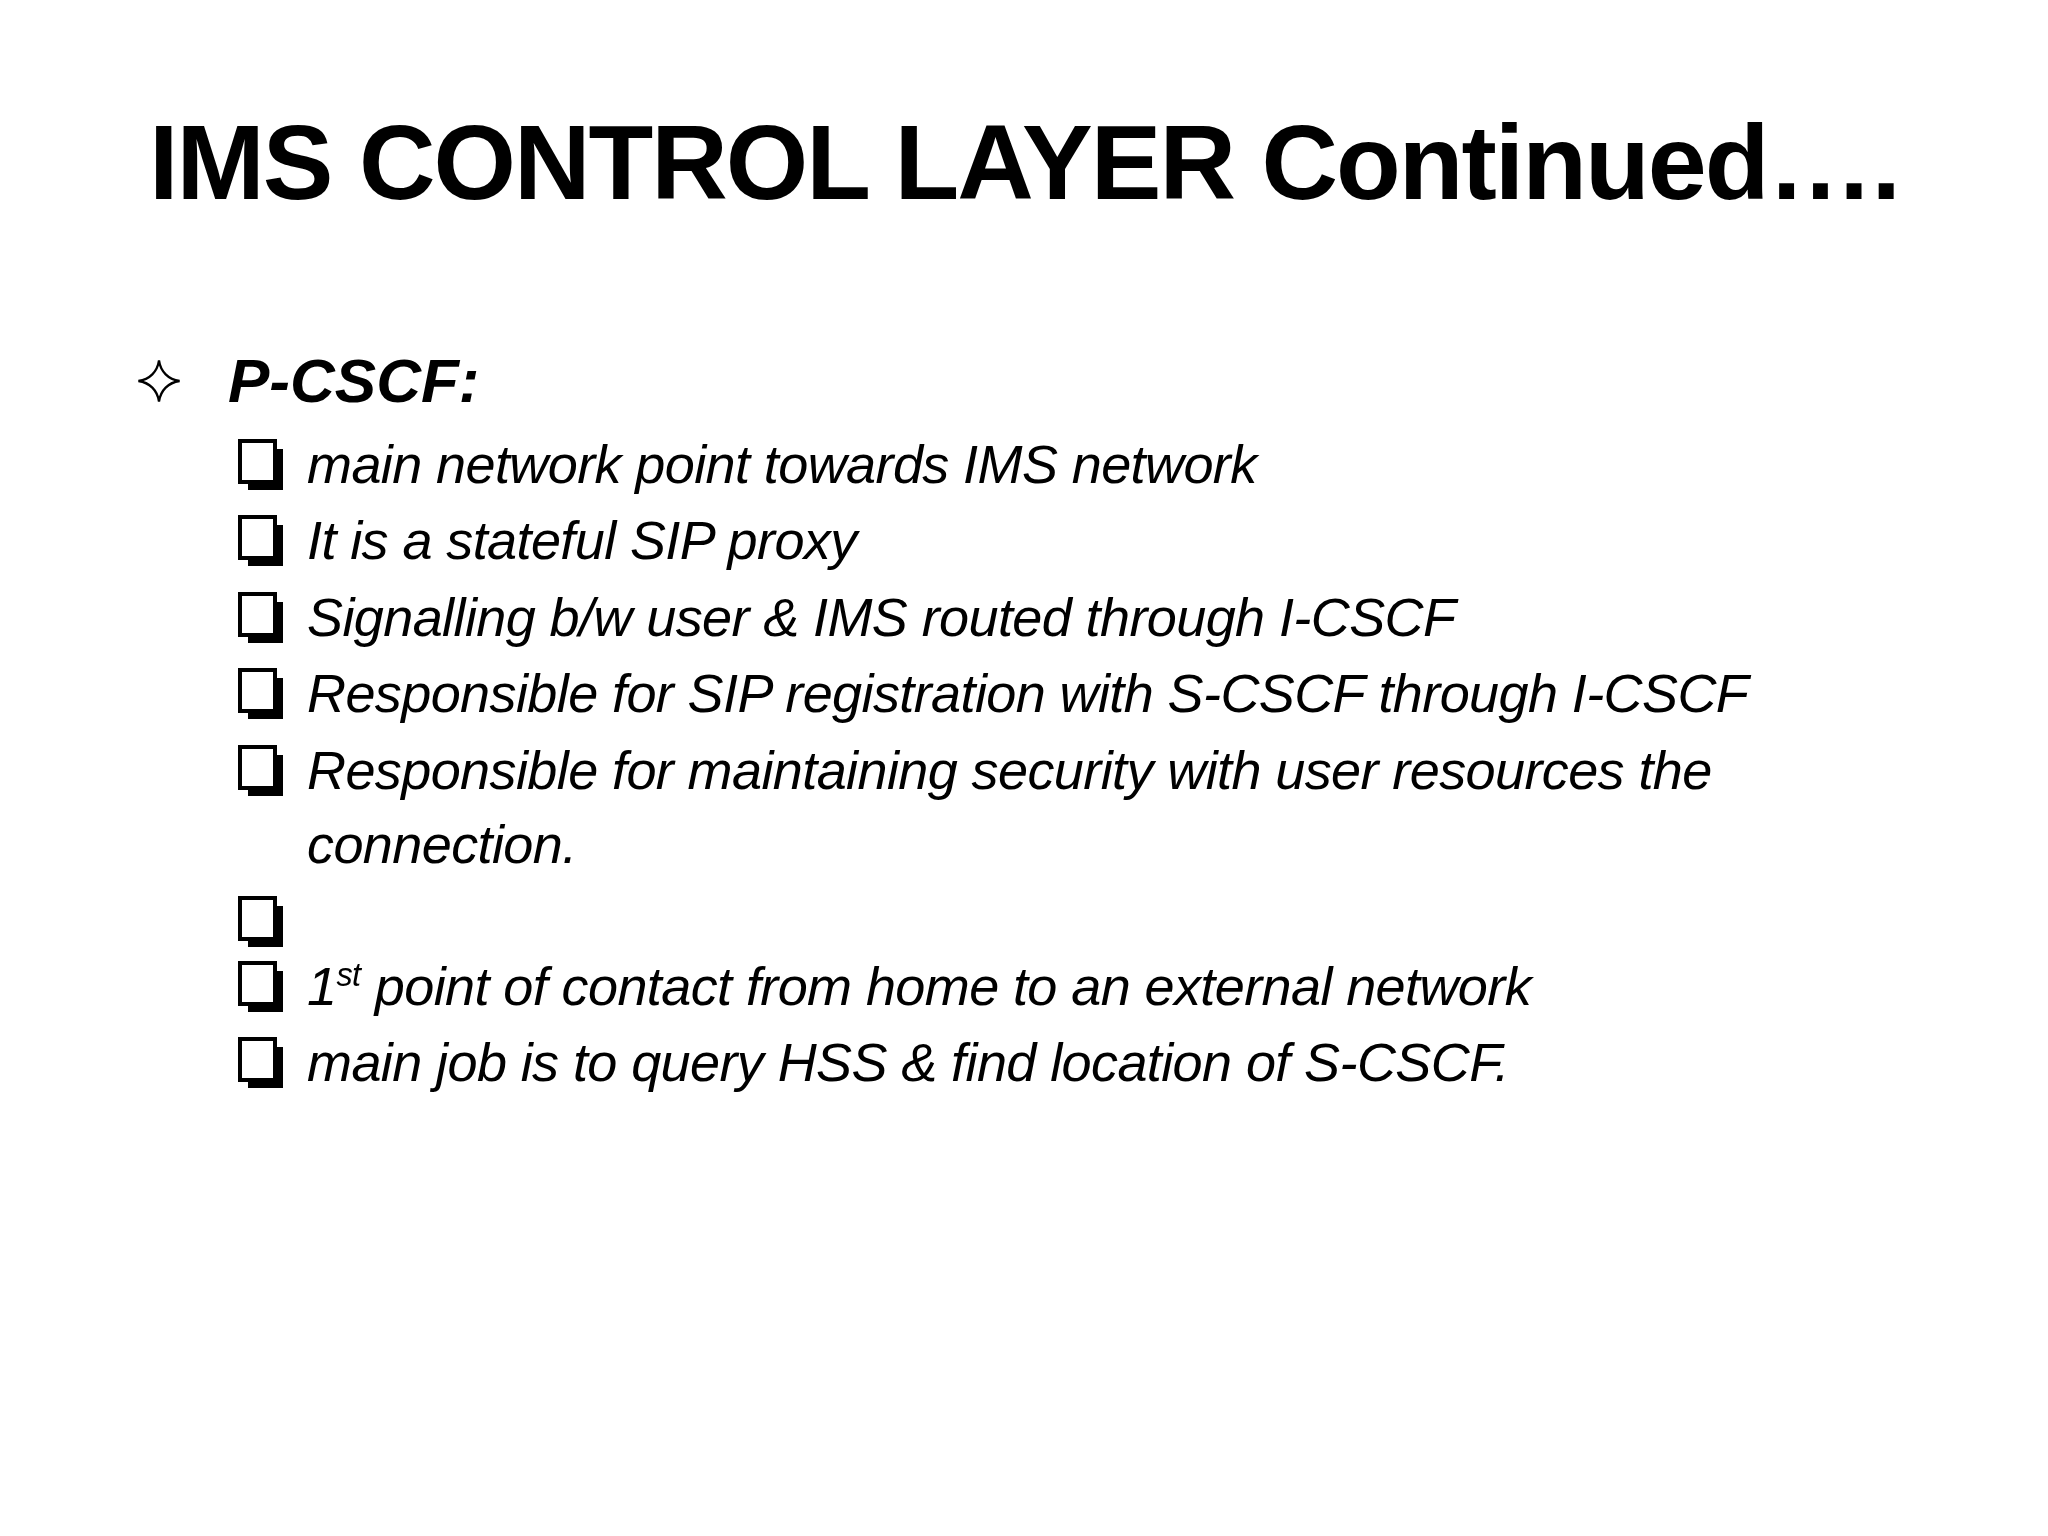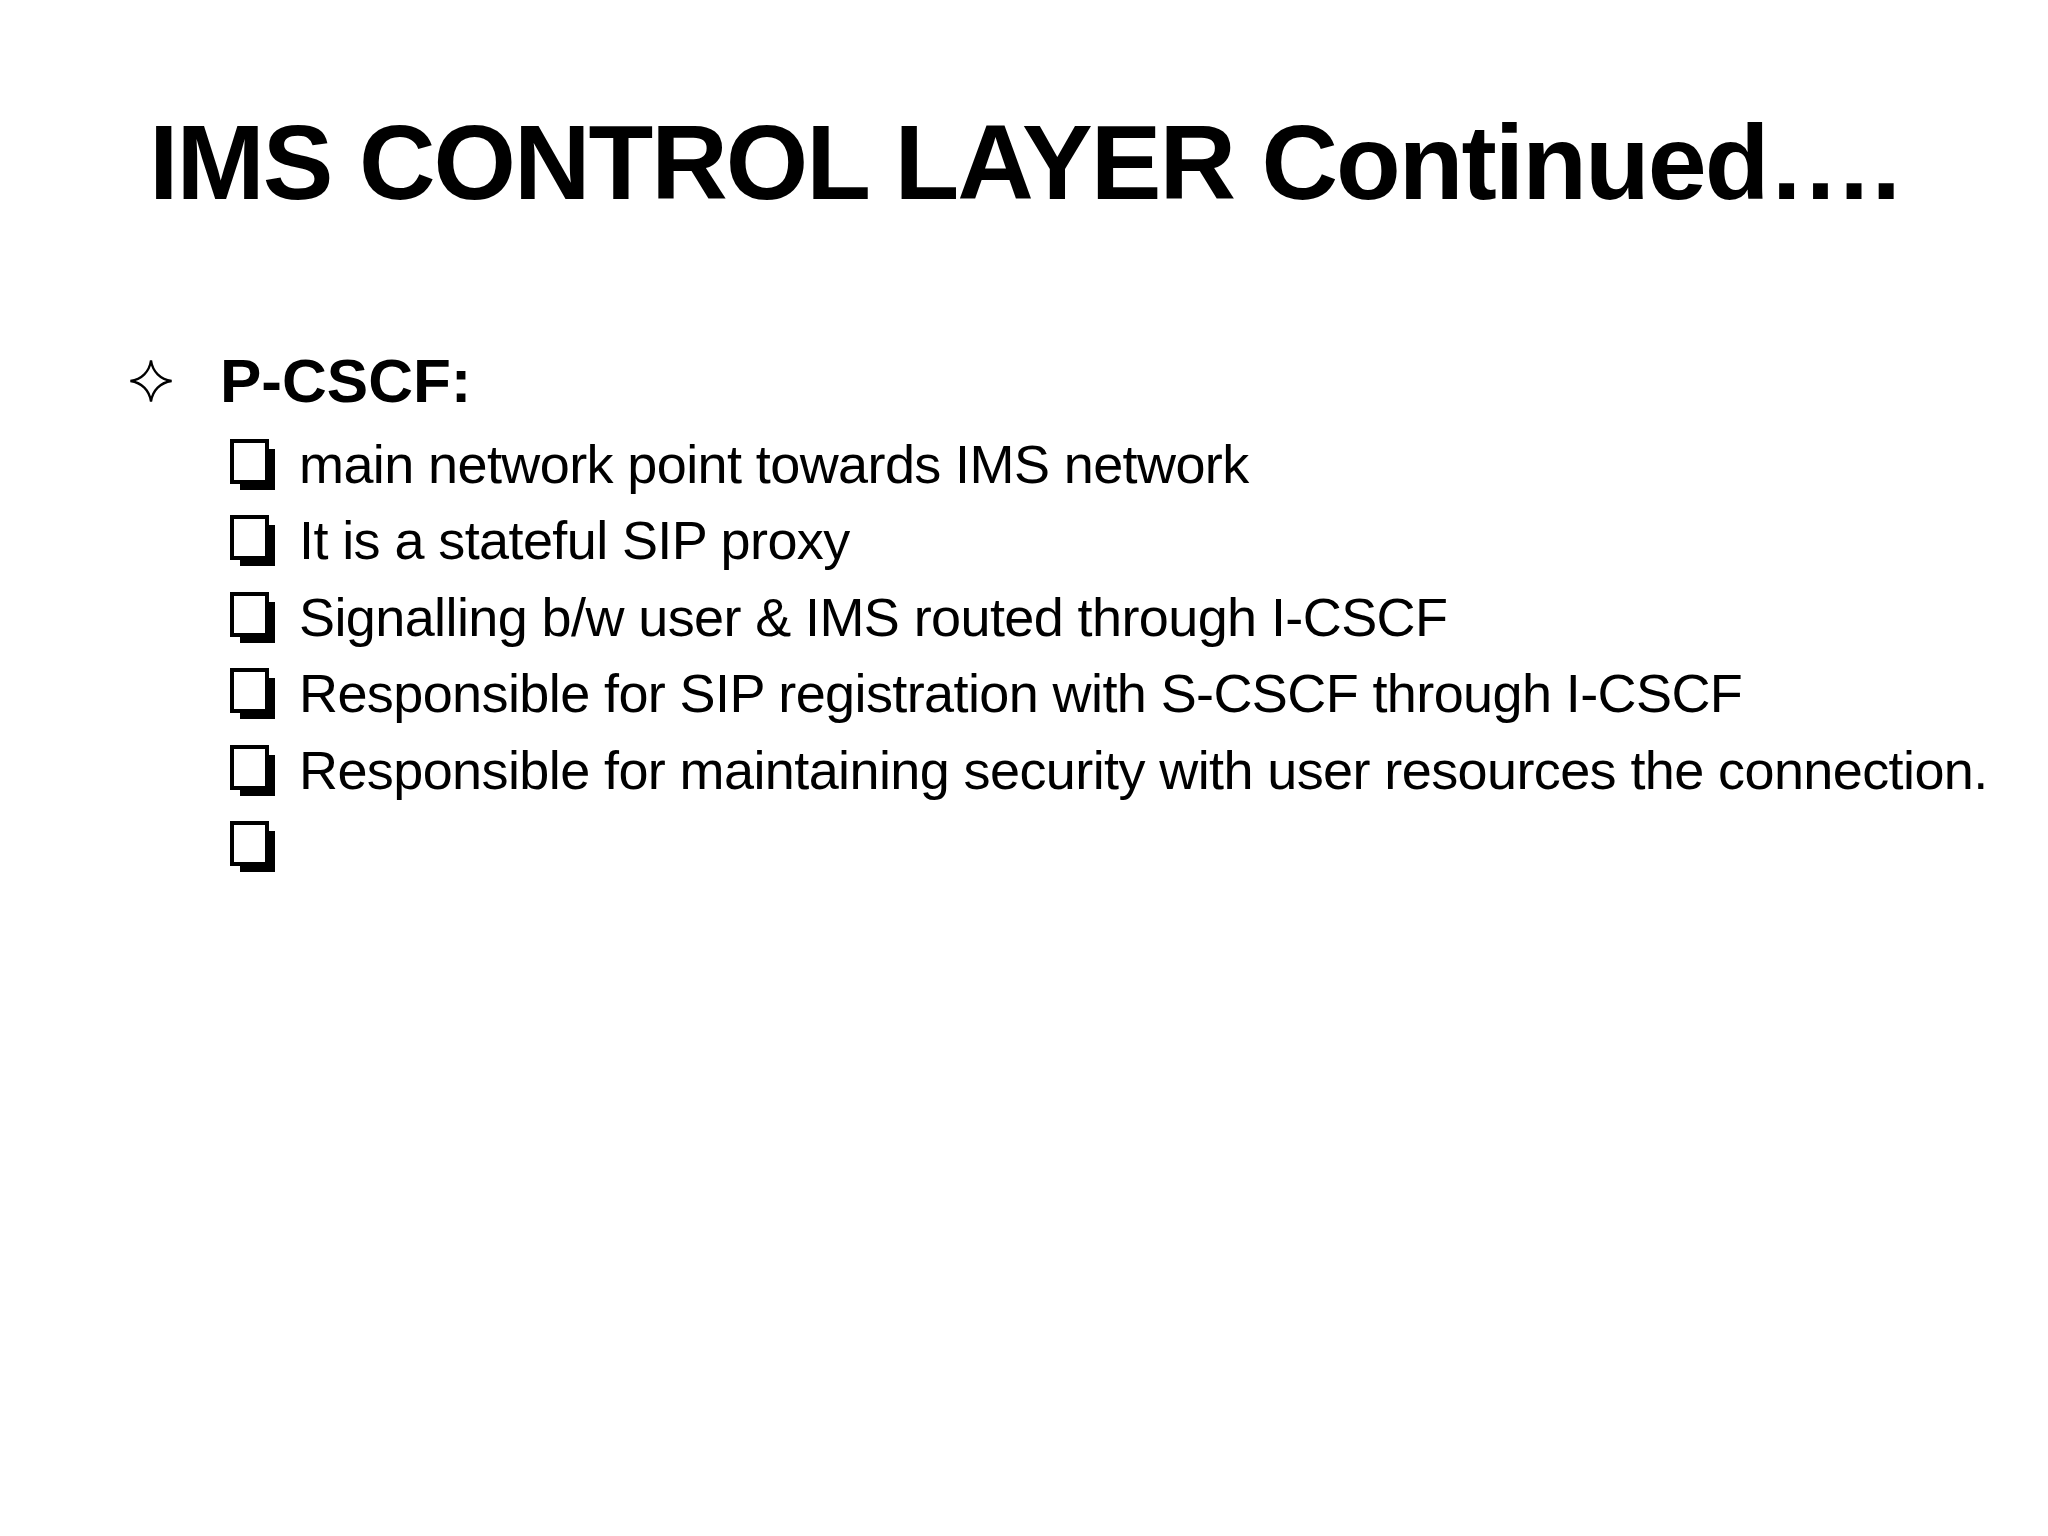--- a/index.html
+++ b/index.html
@@ -24,21 +24,22 @@
     font-weight: 700;
     letter-spacing: -2px;
     line-height: 1.25;
     white-space: nowrap;
     color: #000000;
   }
   .content {
     margin: 118px 56px 0 128px;
   }
   .section {
-    margin: 0;
+    margin: 8px;
+    font-style: italic;
   }
   .section-heading {
     display: flex;
     align-items: center;
     gap: 46px;
     font-size: 62px;
     font-weight: 700;
     margin: 10px 0 12px 0;
     line-height: 1.1;
   }
@@ -117,16 +118,26 @@
           <span class="checkbox-glyph"></span>
           <span class="bullet-text">Responsible for maintaining security with user resources the connection.</span>
         </li>
         <li>
           <span class="checkbox-glyph"></span>
         </li>
       </ul>
     </div>
 
     <div class="section">
+      <ul class="bullets">
+        <li>
+          <span class="checkbox-glyph"></span>
+          <span class="bullet-text"><span>1</span><sup>st</sup><span> point of contact from home to an external network</span></span>
+        </li>
+        <li>
+          <span class="checkbox-glyph"></span>
+          <span class="bullet-text">main job is to query HSS &amp; find location of S-CSCF.</span>
+        </li>
+      </ul>
     </div>
 
   </div>
 </div>
 
 </body></html>

